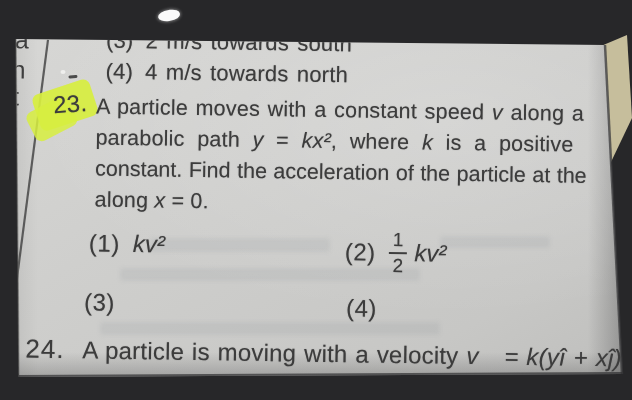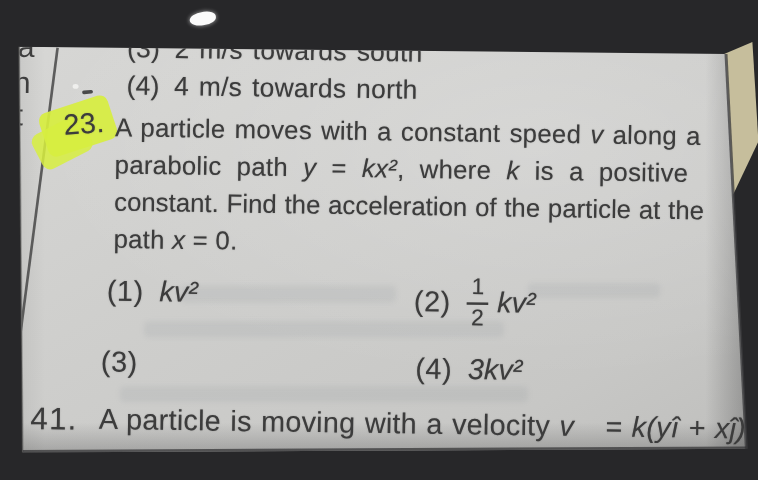--- a/index.html
+++ b/index.html
@@ -128,43 +128,42 @@
         <span class="plabel">(3)</span><span>2 m/s towards south</span>
       </div>
       <div class="txt" id="prev4">
         <span class="plabel">(4)</span><span>4 m/s towards north</span>
       </div>
 
       <div class="txt" id="q23-num">23.</div>
       <div class="txt q23line" id="q23-l0"><span>A particle moves with a constant speed </span><span class="it">v</span><span> along a</span></div>
       <div class="txt q23line" id="q23-l1"><span>parabolic path </span><span class="it">y</span><span> = </span><span class="it">kx²</span><span>, where </span><span class="it">k</span><span> is a positive</span></div>
       <div class="txt q23line" id="q23-l2"><span>constant. Find the acceleration of the particle at the</span></div>
-      <div class="txt q23line" id="q23-l3"><span>path </span><span class="it">x</span><span> = 0.</span></div>
+      <div class="txt q23line" id="q23-l3"><span>along </span><span class="it">x</span><span> = 0.</span></div>
 
       <div class="opt" id="opt1">
         <span class="olabel">(1)</span>
         <span class="it">kv²</span>
       </div>
       <div class="opt" id="opt2">
         <span class="olabel">(2)</span>
         <span class="frac">
           <span class="num">1</span>
           <span class="den">2</span>
         </span>
         <span class="it">kv²</span>
       </div>
       <div class="opt" id="opt3">
         <span class="olabel">(3)</span>
       </div>
       <div class="opt" id="opt4">
         <span class="olabel">(4)</span>
-        <span class="it">3kv²</span>
       </div>
 
-      <div class="txt" id="q24-num">41.</div>
+      <div class="txt" id="q24-num">24.</div>
       <div class="txt" id="q24-text"><span>A particle is moving with a velocity </span><span class="it">v⃗ = k(yî + xĵ)</span><span>,</span></div>
 
     </div>
   </div>
 
   <svg id="edges" width="632" height="400">
     <line x1="605" y1="45" x2="622" y2="374" stroke="#3a3a3c" stroke-width="2.5" opacity="0.75"></line>
     <line x1="16" y1="39" x2="19" y2="377" stroke="#6a6a68" stroke-width="1.5" opacity="0.5"></line>
     <line x1="19" y1="376" x2="622" y2="373" stroke="#2f2f31" stroke-width="2" opacity="0.7"></line>
   </svg>

